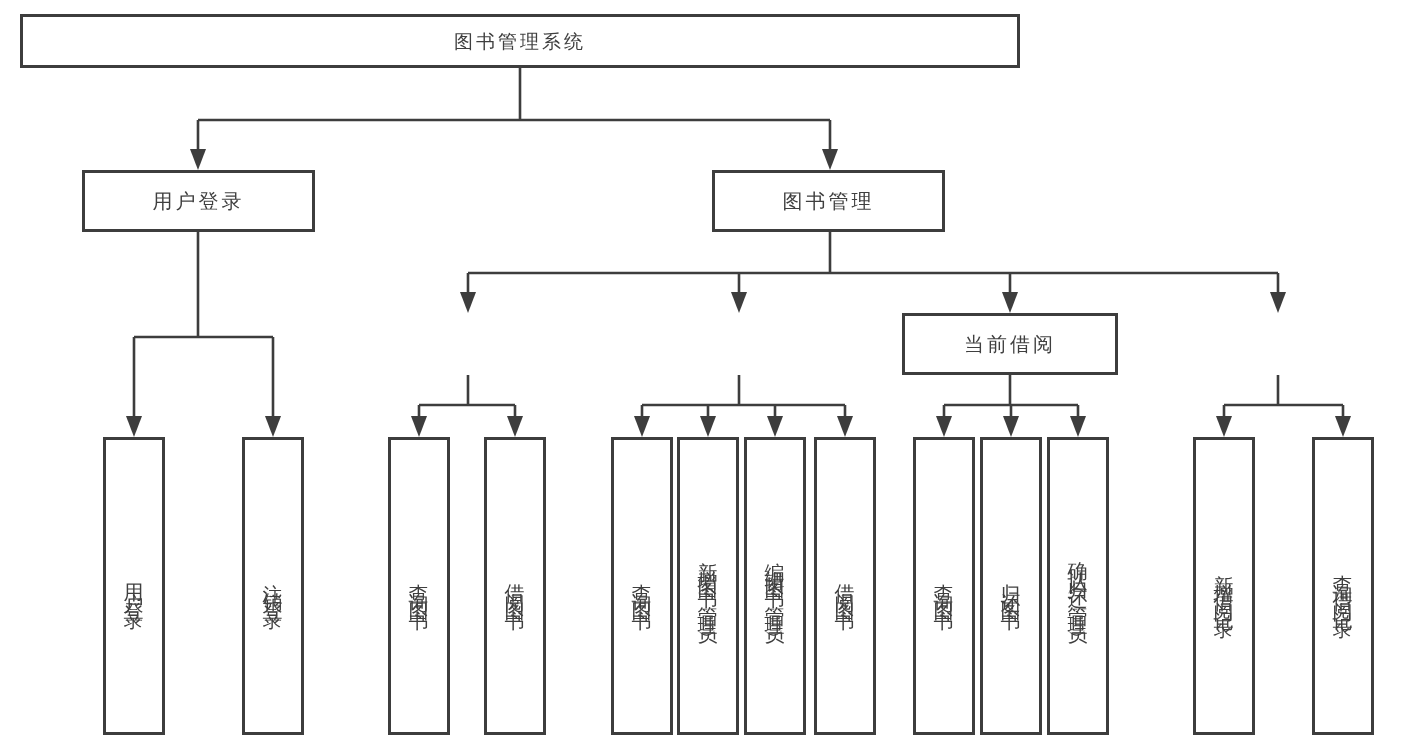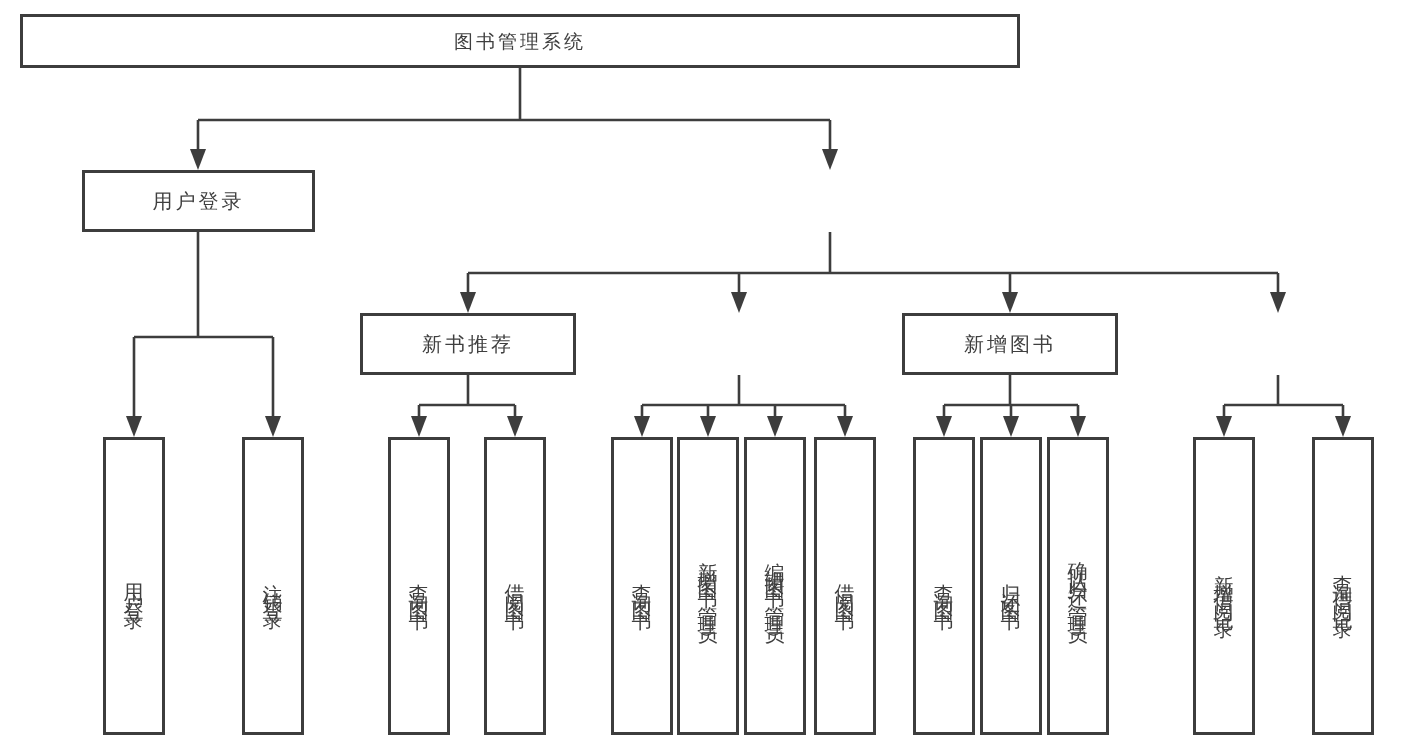--- a/index.html
+++ b/index.html
@@ -103,23 +103,23 @@
     <polygon points="1070,416 1086,416 1078,437"></polygon>
 
     <path d="M1278 375 V405 M1224 405 H1343 M1224 405 V418 M1343 405 V418"></path>
     <polygon points="1216,416 1232,416 1224,437"></polygon>
     <polygon points="1335,416 1351,416 1343,437"></polygon>
   </svg>
 
   <div class="node root-box" style="left:20px;top:14px;width:1000px;height:54px;">图书管理系统</div>
 
   <div class="node" style="left:82px;top:170px;width:233px;height:62px;">用户登录</div>
+  <div class="node" style="left:712px;top:170px;width:233px;height:62px;">图书管理</div>
 
-  <div class="node" style="left:360px;top:313px;width:216px;height:62px;">新书推荐</div>
-  <div class="node" style="left:902px;top:313px;width:216px;height:62px;">新增图书</div>
+  <div class="node" style="left:902px;top:313px;width:216px;height:62px;">当前借阅</div>
 
   <div class="node leaf" style="left:103px;top:437px;width:62px;height:298px;">用户登录</div>
   <div class="node leaf" style="left:242px;top:437px;width:62px;height:298px;">注销登录</div>
 
   <div class="node leaf" style="left:388px;top:437px;width:62px;height:298px;">查询图书</div>
   <div class="node leaf" style="left:484px;top:437px;width:62px;height:298px;">借阅图书</div>
 
   <div class="node leaf" style="left:611px;top:437px;width:62px;height:298px;">查询图书</div>
   <div class="node leaf" style="left:677px;top:437px;width:62px;height:298px;">新增图书（管理员）</div>
   <div class="node leaf" style="left:744px;top:437px;width:62px;height:298px;">编辑图书（管理员）</div>

